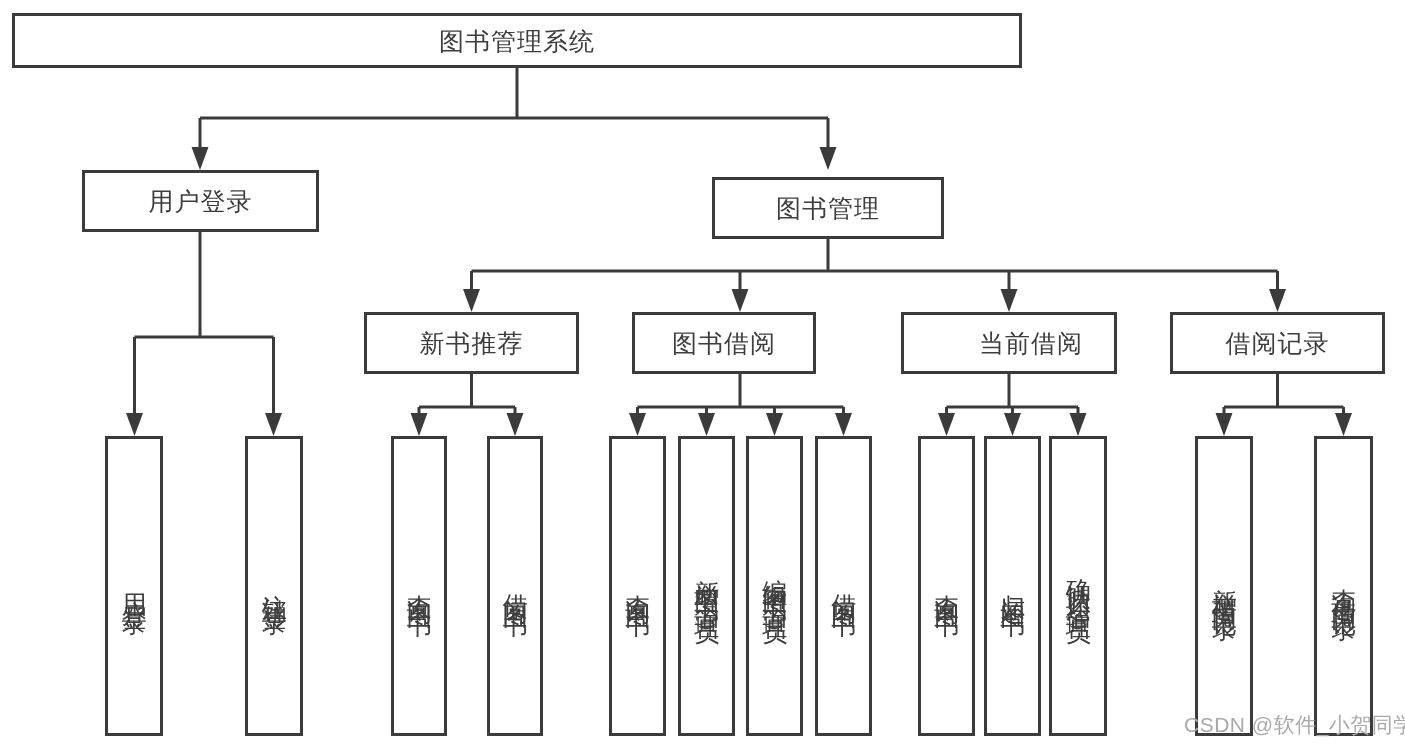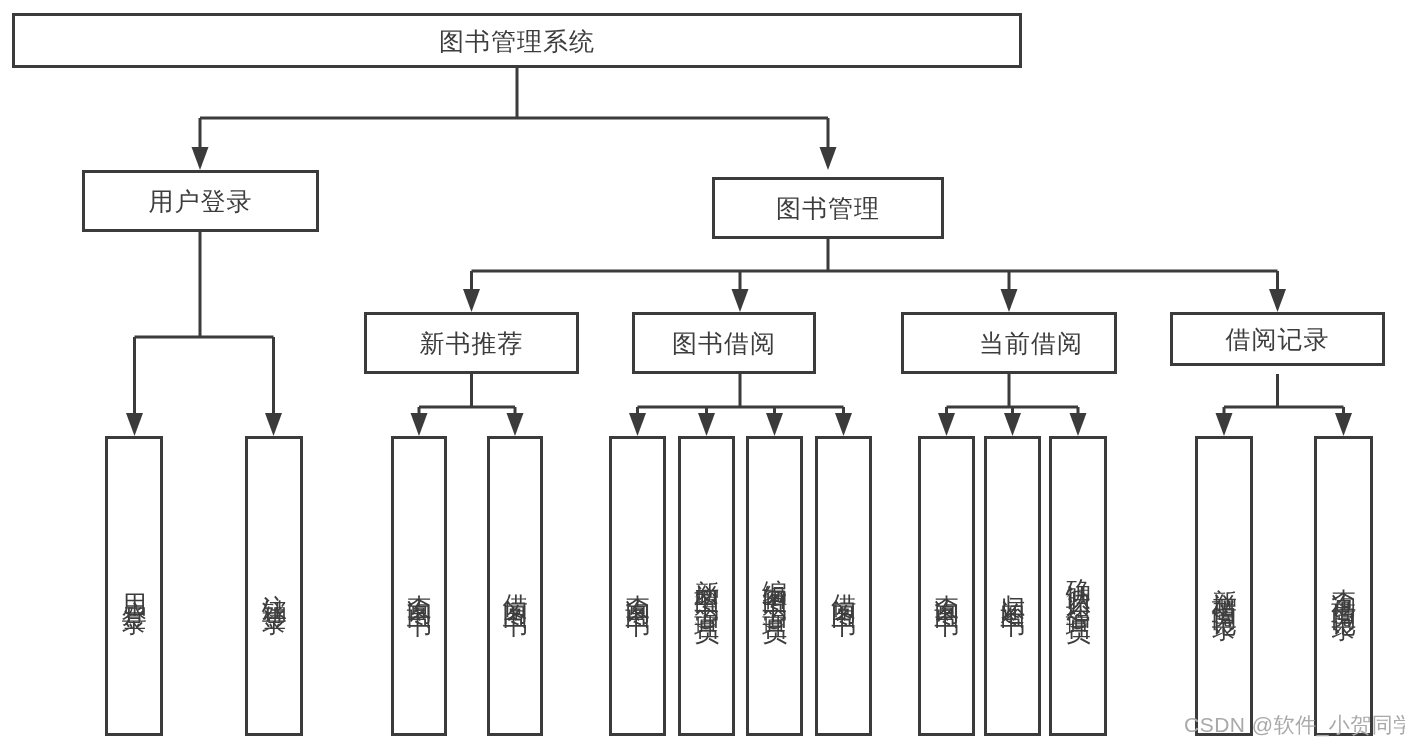--- a/index.html
+++ b/index.html
@@ -36,21 +36,21 @@
     letter-spacing:6px;
     white-space:nowrap;
   }
   
   #n-root   {left:12px;  top:13px;  width:1010px; height:55px;}
   #n-l2-0   {left:82px;  top:170px; width:237px;  height:62px;}
   #n-l2-1   {left:712px; top:177px; width:232px;  height:62px;}
   #n-l3-0   {left:364px; top:312px; width:215px;  height:62px;}
   #n-l3-1   {left:632px; top:312px; width:184px;  height:62px;}
   #n-l3-2   {left:901px; top:312px; width:216px;  height:62px;padding-left:44px;}
-  #n-l3-3   {left:1170px;top:312px; width:215px;  height:54px;}
+  #n-l3-3   {left:1170px;top:312px; width:215px;  height:62px;}
   .leaf     {top:436px; height:300px;}
   #n-leaf-0 {left:105px; width:58px;}
   #n-leaf-1 {left:245px; width:58px;}
   #n-leaf-2 {left:391px; width:56px;}
   #n-leaf-3 {left:487px; width:56px;}
   #n-leaf-4 {left:609px; width:57px;}
   #n-leaf-5 {left:678px; width:57px;}
   #n-leaf-6 {left:746px; width:57px;}
   #n-leaf-7 {left:815px; width:57px;}
   #n-leaf-8 {left:918px; width:57px;}

